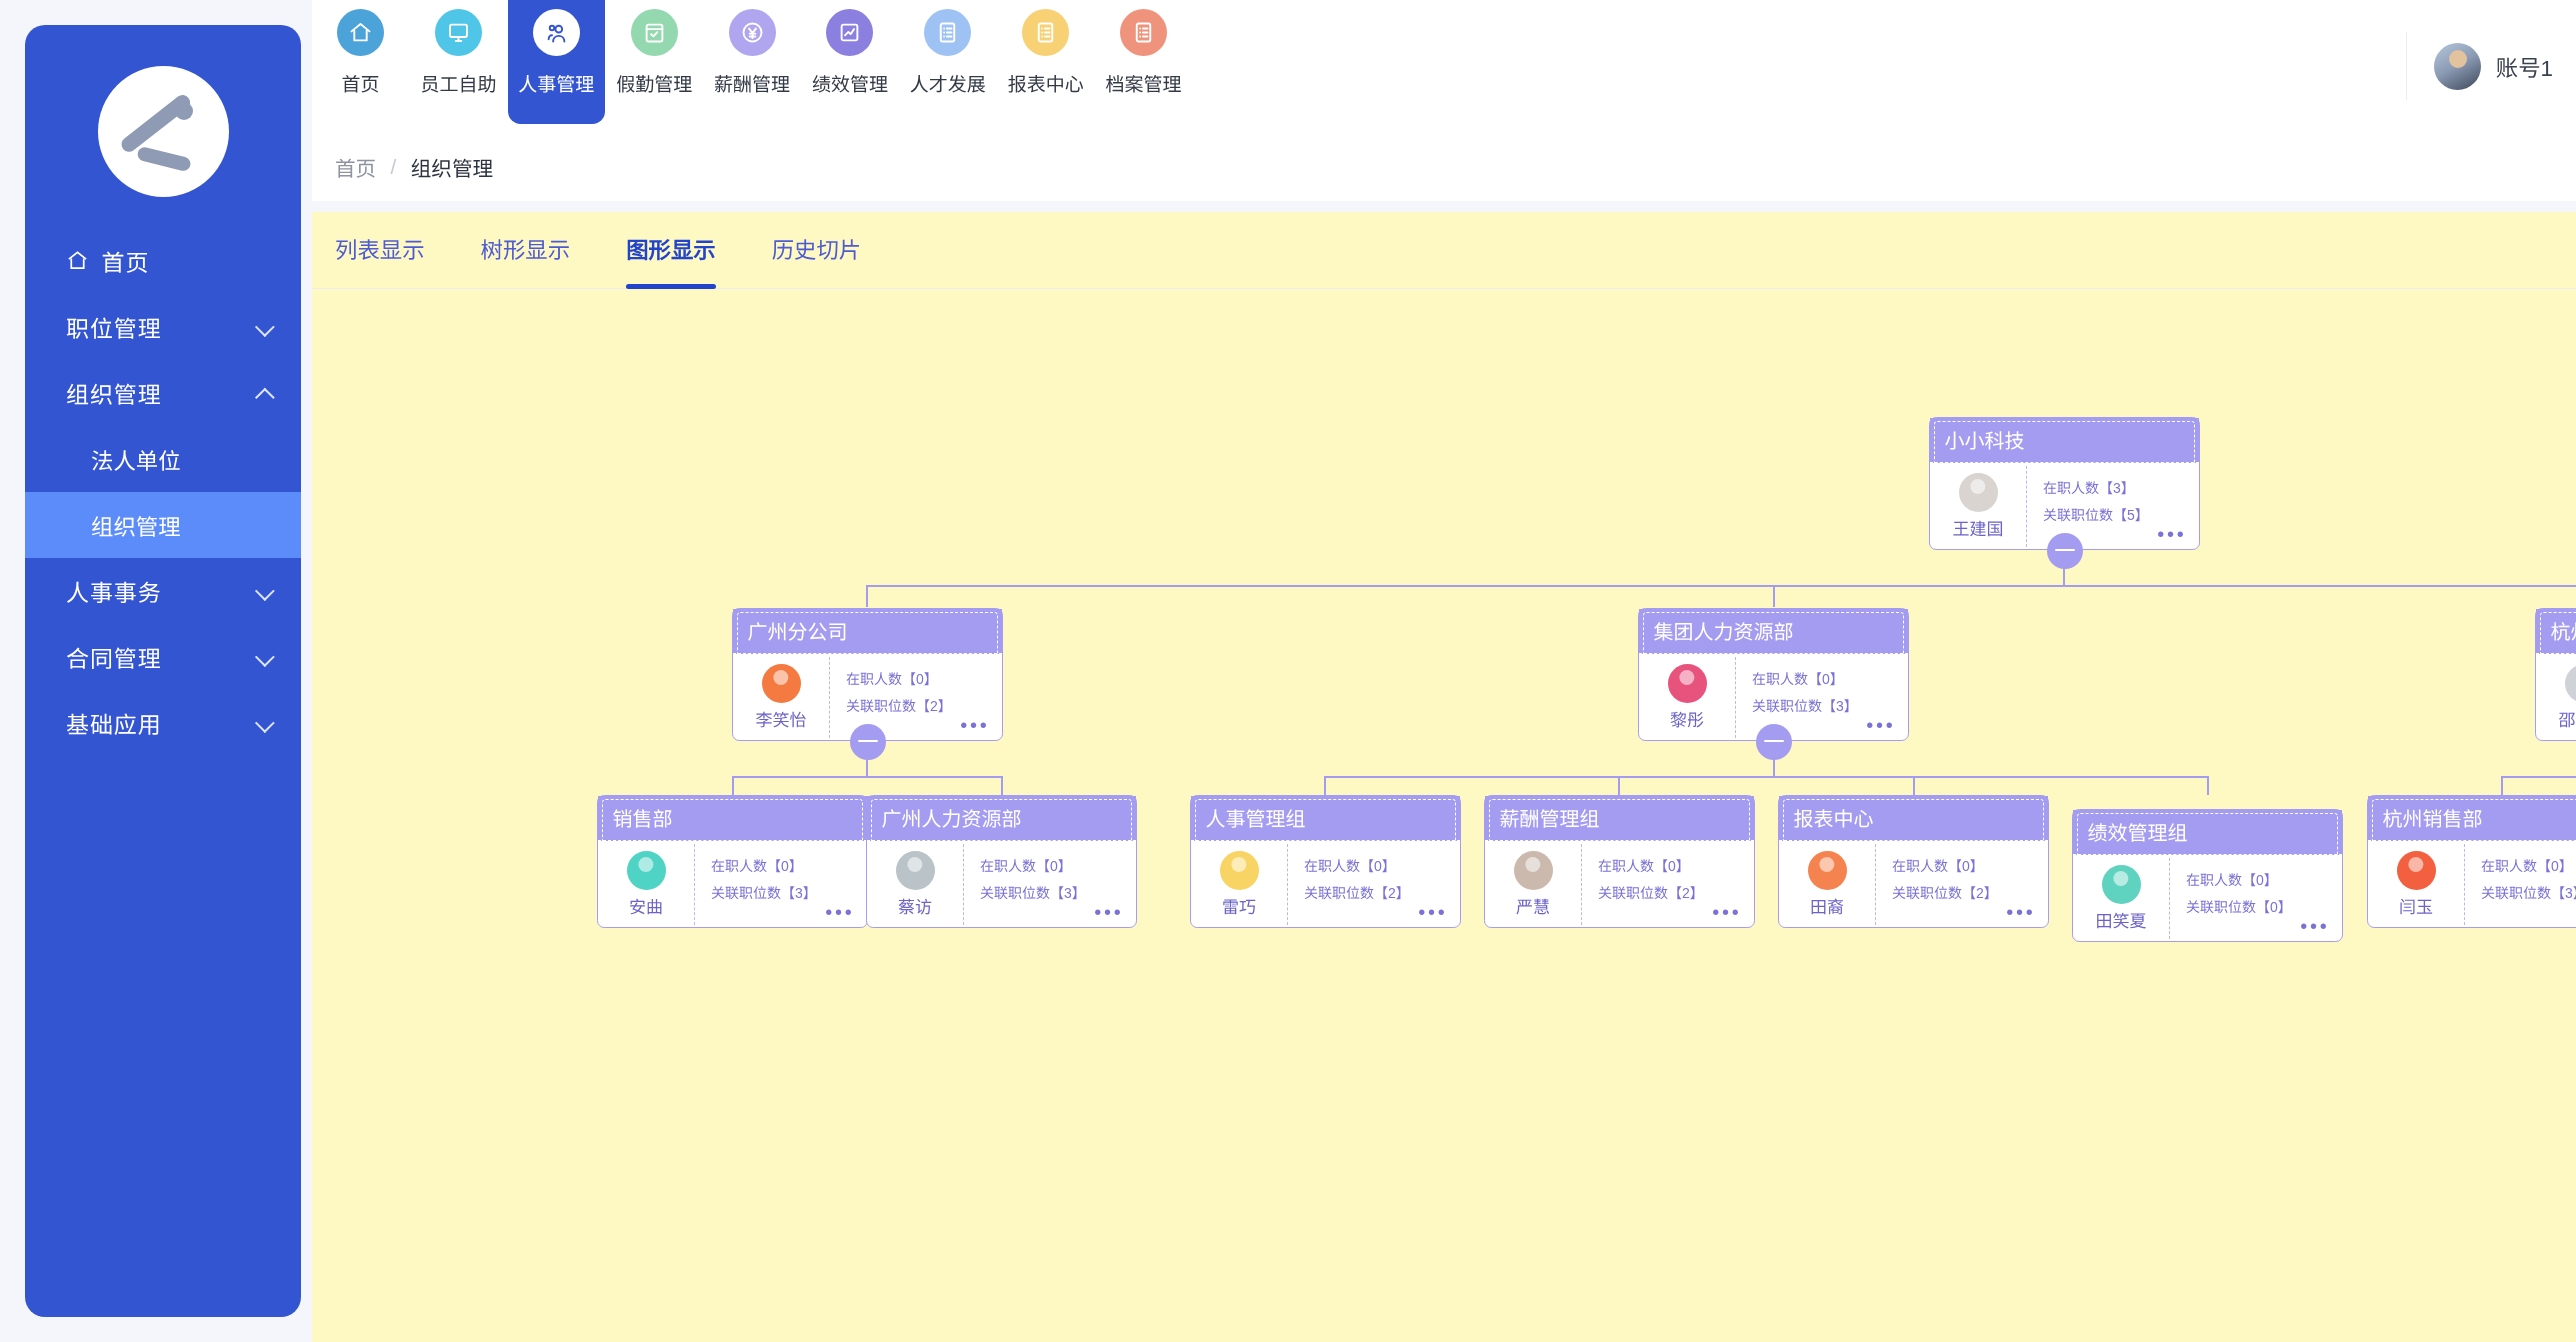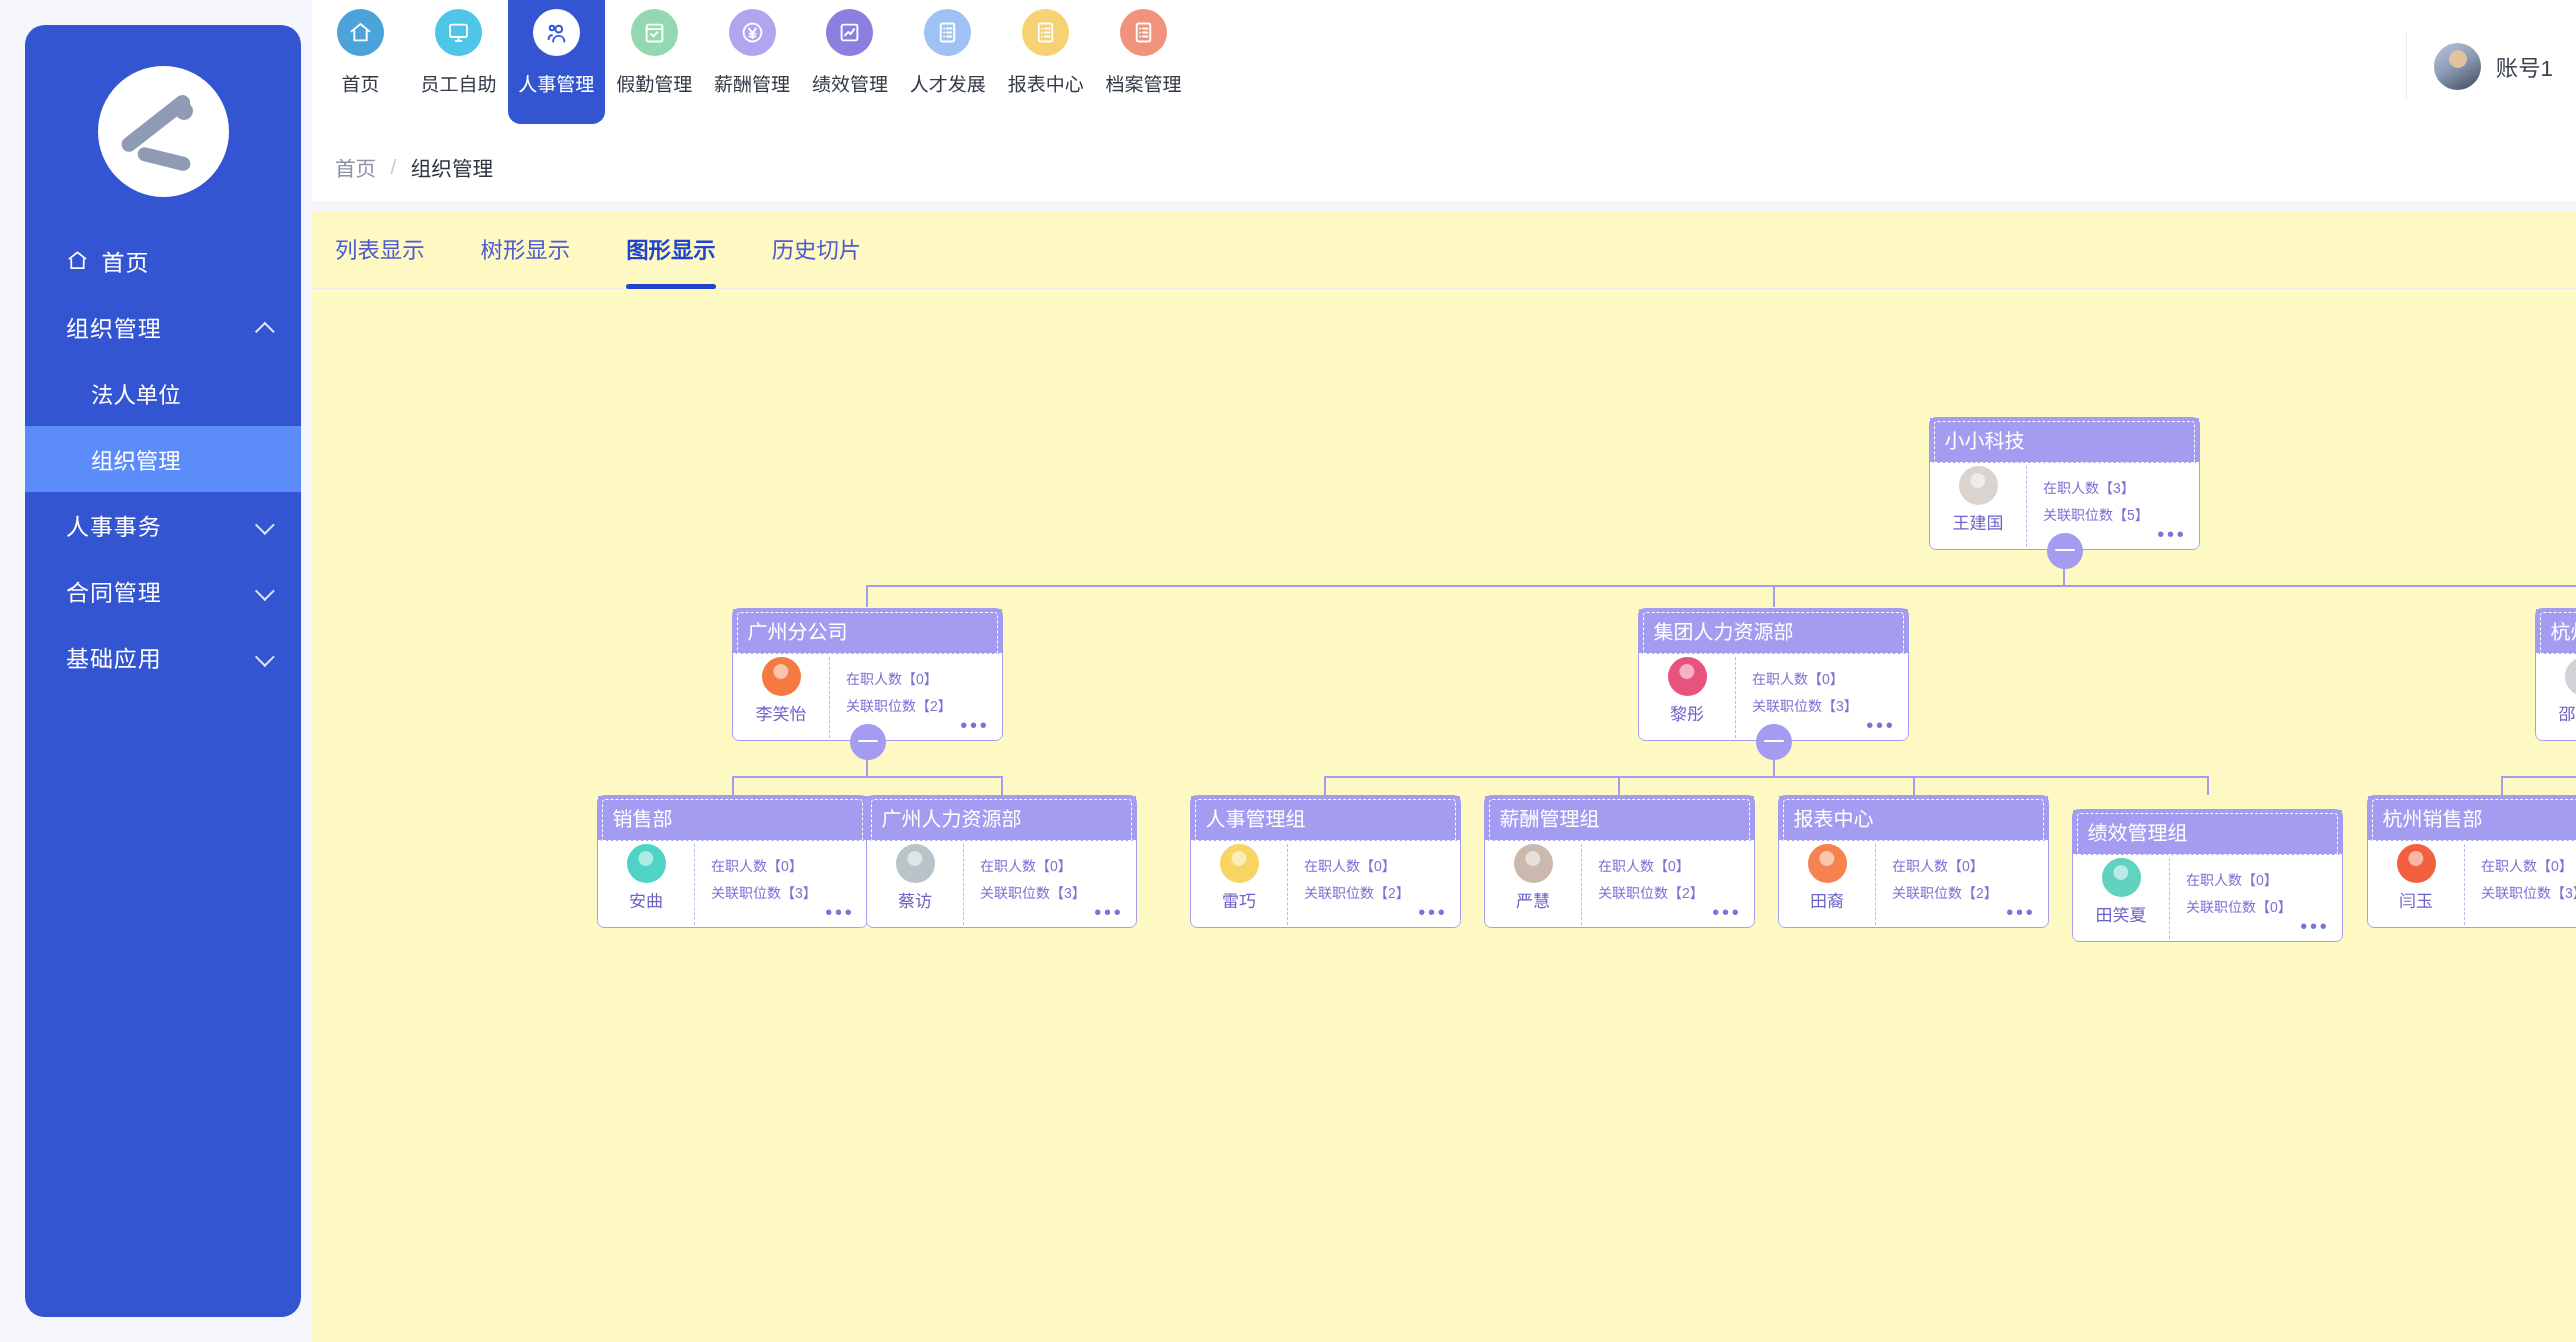--- a/index.html
+++ b/index.html
@@ -186,21 +186,21 @@
     color: #ffffff;
     font-size: 20px;
     display: flex; align-items: center;
     padding-left: 14.4px;
     border-bottom: 0.9px dashed #ffffff;
     white-space: nowrap; overflow: hidden;
   }
   .node-body { display: flex; height: 84px; position: relative; padding-top: 3.6px; }
   .node-owner {
     width: 97px; display: flex; flex-direction: column;
-    align-items: center; justify-content: flex-start;
+    align-items: center; justify-content: center;
     border-right: 0.9px dashed #bdb6f4;
   }
   .node-avatar {
     width: 39px; height: 39px; border-radius: 50%;
     margin-bottom: 3.6px; position: relative; overflow: hidden;
   }
   .node-avatar::after{
     content:""; position:absolute; left:50%; top:6.3px; transform:translateX(-50%);
     width:15.3px; height:15.3px; border-radius:50%; background:rgba(255,255,255,.55);
   }
@@ -246,20 +246,24 @@
     <div class="nav-item">
       <span class="home-ico">
         <svg width="23" height="23" viewBox="0 0 24 24" fill="none" stroke="#ffffff" stroke-width="1.8">
           <path d="M3 10.5 12 3.5l9 7"></path>
             <path d="M5.5 10v10h13V10"></path>
         </svg>
       </span>
       <span class="nav-label">首页</span>
     </div>
 
+    <div class="nav-item">
+      <span class="nav-label">职位管理</span>
+      <span class="chev"></span>
+    </div>
 
     <div class="nav-item">
       <span class="nav-label">组织管理</span>
       <span class="chev up"></span>
     </div>
 
     <div class="nav-sub">
       <span>法人单位</span>
     </div>
     <div class="nav-sub active">

